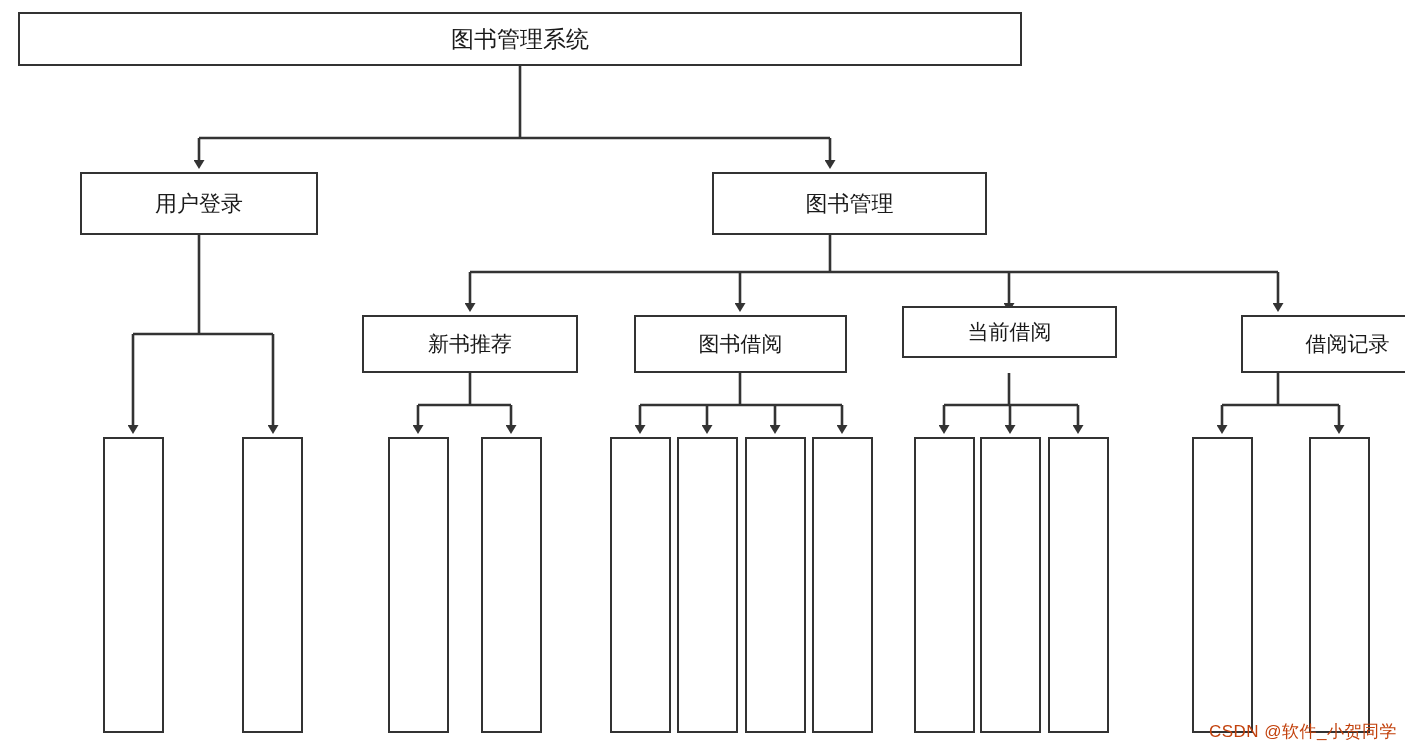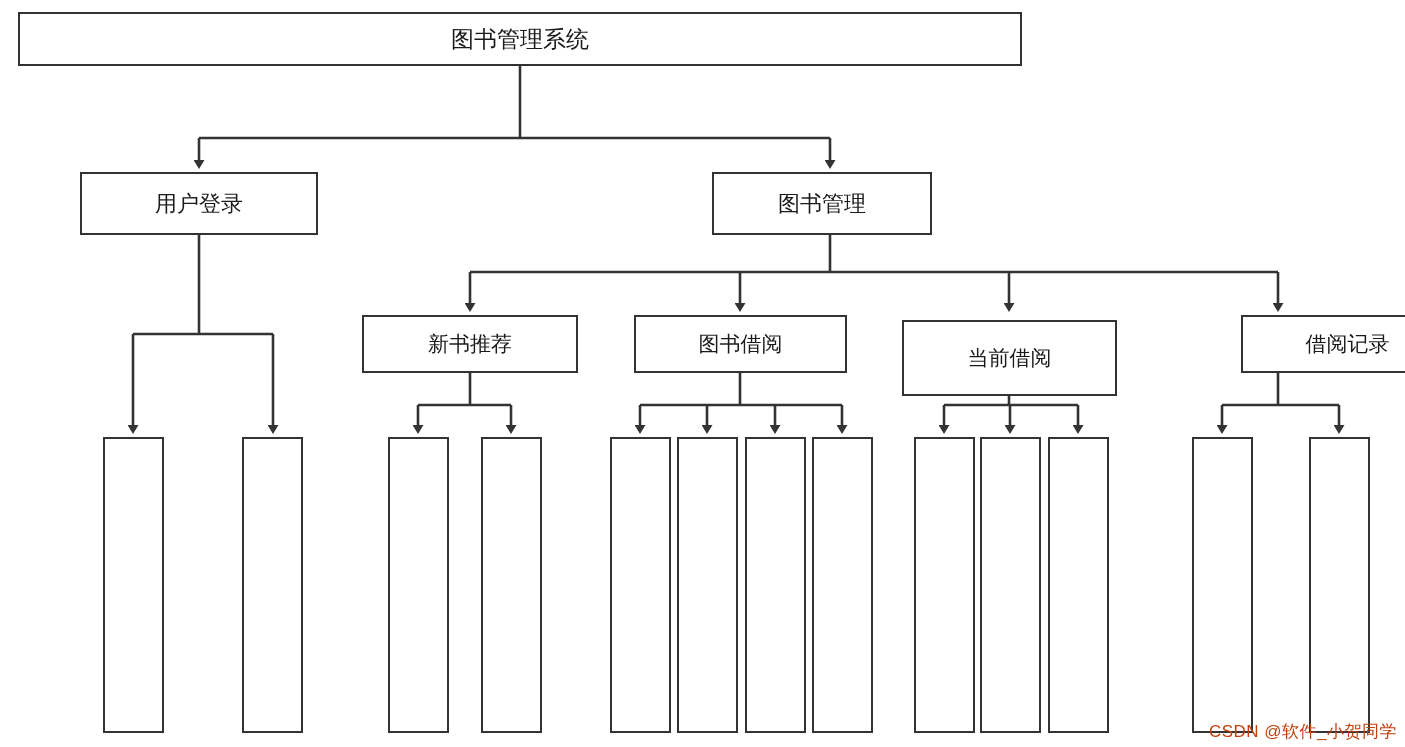--- a/index.html
+++ b/index.html
@@ -126,31 +126,31 @@
     </g>
   </svg>
 
   <div class="node root" style="left:18px; top:12px; width:1004px; height:54px;">
     <span>图书管理系统</span>
   </div>
 
   <div class="node lvl1" style="left:80px; top:172px; width:238px; height:63px;">
     <span>用户登录</span>
   </div>
-  <div class="node lvl1" style="left:712px; top:172px; width:220px; height:63px;">
+  <div class="node lvl1" style="left:712px; top:172px; width:275px; height:63px;">
     <span>图书管理</span>
   </div>
 
   <div class="node lvl2" style="left:362px; top:315px; width:216px; height:58px;">
     <span>新书推荐</span>
   </div>
   <div class="node lvl2" style="left:634px; top:315px; width:213px; height:58px;">
     <span>图书借阅</span>
   </div>
-  <div class="node lvl2" style="left:902px; top:320px; width:215px; height:76px;align-items:center;">
+  <div class="node lvl2" style="left:902px; top:306px; width:215px; height:52px;align-items:center;">
     <span>当前借阅</span>
   </div>
   <div class="node lvl2" style="left:1241px; top:315px; width:213px; height:58px;">
     <span>借阅记录</span>
   </div>
 
   <div class="node leaf" style="left:103px; top:437px; width:61px; height:296px;">
     <span class="vtext">用户登录</span>
   </div>
   <div class="node leaf" style="left:242px; top:437px; width:61px; height:296px;">

